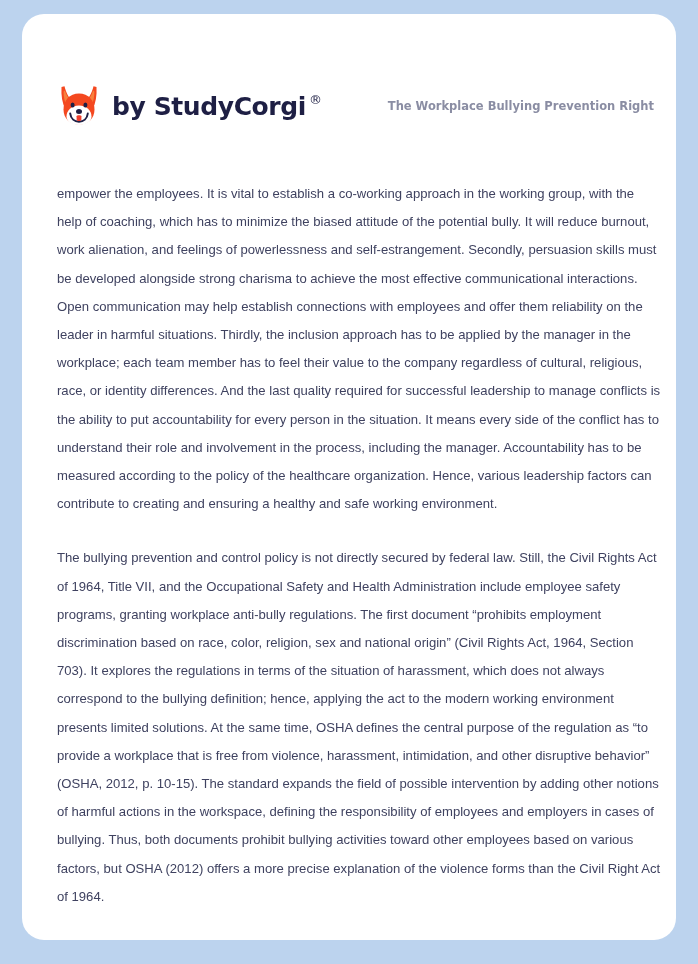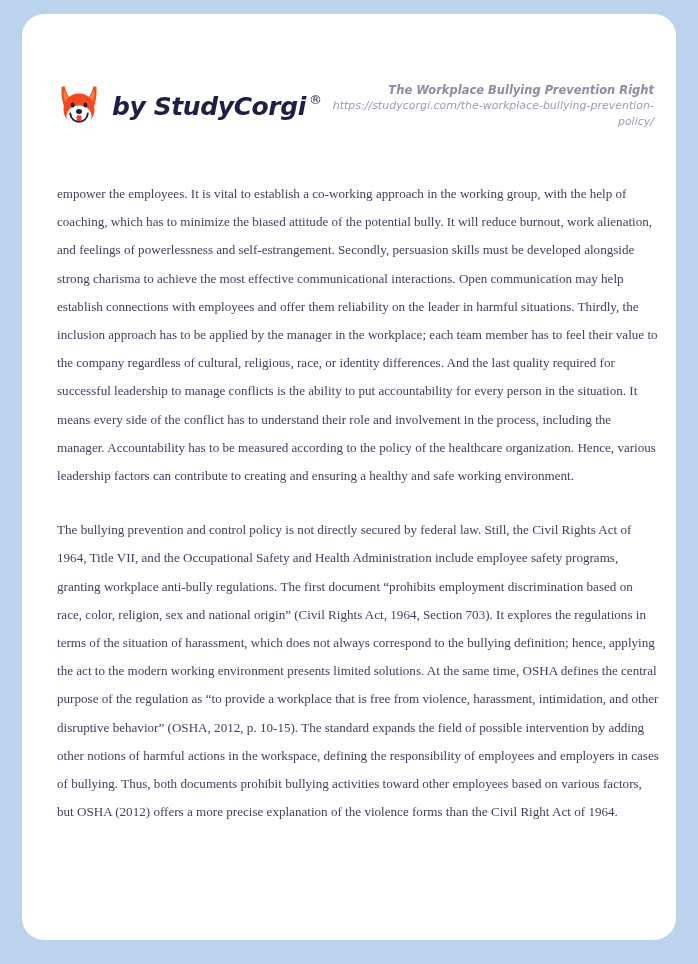--- a/index.html
+++ b/index.html
@@ -25,21 +25,20 @@
   }
   .header {
     position: absolute;
     left: 34px;
     top: 56px;
     right: 22px;
     height: 72px;
     display: flex;
     align-items: center;
     justify-content: space-between;
-    font-style: italic;
   }
   .brand {
     display: flex;
     align-items: center;
     gap: 10px;
   }
   .logo-mark {
     width: 46px;
     height: 46px;
     flex: 0 0 auto;
@@ -82,21 +81,21 @@
     word-break: break-word;
   }
   .content {
     position: absolute;
     left: 35px;
     top: 166px;
     width: 604px;
   }
   .content p {
     margin: 0 0 26px 0;
-    font-family: Liberation Serif, serif;
+    font-family: Liberation Sans, sans-serif;
     font-size: 13.1px;
     line-height: 28.2px;
     color: #3f4260;
     text-align: left;
   }
   .content p:last-child {
     margin-bottom: 0;
   }
 </style>
 </head>
@@ -121,21 +120,20 @@
         <path d="M20.6 33.2 C20.6 31.9 25.4 31.9 25.4 33.2 L25.4 36.4 C25.4 38.6 20.6 38.6 20.6 36.4 Z" fill="#ef3f2e"></path>
       </svg>
       <div class="wordmark">
         <span>by StudyCorgi</span>
         <span class="reg">®</span>
       </div>
     </div>
 
     <div class="doc-meta">
       <div class="doc-title">The Workplace Bullying Prevention Right</div>
-      <div class="doc-url">https://studycorgi.com/the-workplace-bullying-prevention-policy/</div>
     </div>
 
   </div>
 
   <div class="content">
     <p>empower the employees. It is vital to establish a co-working approach in the working group, with the help of coaching, which has to minimize the biased attitude of the potential bully. It will reduce burnout, work alienation, and feelings of powerlessness and self-estrangement. Secondly, persuasion skills must be developed alongside strong charisma to achieve the most effective communicational interactions. Open communication may help establish connections with employees and offer them reliability on the leader in harmful situations. Thirdly, the inclusion approach has to be applied by the manager in the workplace; each team member has to feel their value to the company regardless of cultural, religious, race, or identity differences. And the last quality required for successful leadership to manage conflicts is the ability to put accountability for every person in the situation. It means every side of the conflict has to understand their role and involvement in the process, including the manager. Accountability has to be measured according to the policy of the healthcare organization. Hence, various leadership factors can contribute to creating and ensuring a healthy and safe working environment.</p>
     <p>The bullying prevention and control policy is not directly secured by federal law. Still, the Civil Rights Act of 1964, Title VII, and the Occupational Safety and Health Administration include employee safety programs, granting workplace anti-bully regulations. The first document “prohibits employment discrimination based on race, color, religion, sex and national origin” (Civil Rights Act, 1964, Section 703). It explores the regulations in terms of the situation of harassment, which does not always correspond to the bullying definition; hence, applying the act to the modern working environment presents limited solutions. At the same time, OSHA defines the central purpose of the regulation as “to provide a workplace that is free from violence, harassment, intimidation, and other disruptive behavior” (OSHA, 2012, p. 10-15). The standard expands the field of possible intervention by adding other notions of harmful actions in the workspace, defining the responsibility of employees and employers in cases of bullying. Thus, both documents prohibit bullying activities toward other employees based on various factors, but OSHA (2012) offers a more precise explanation of the violence forms than the Civil Right Act of 1964.</p>
   </div>
 
 </div>

